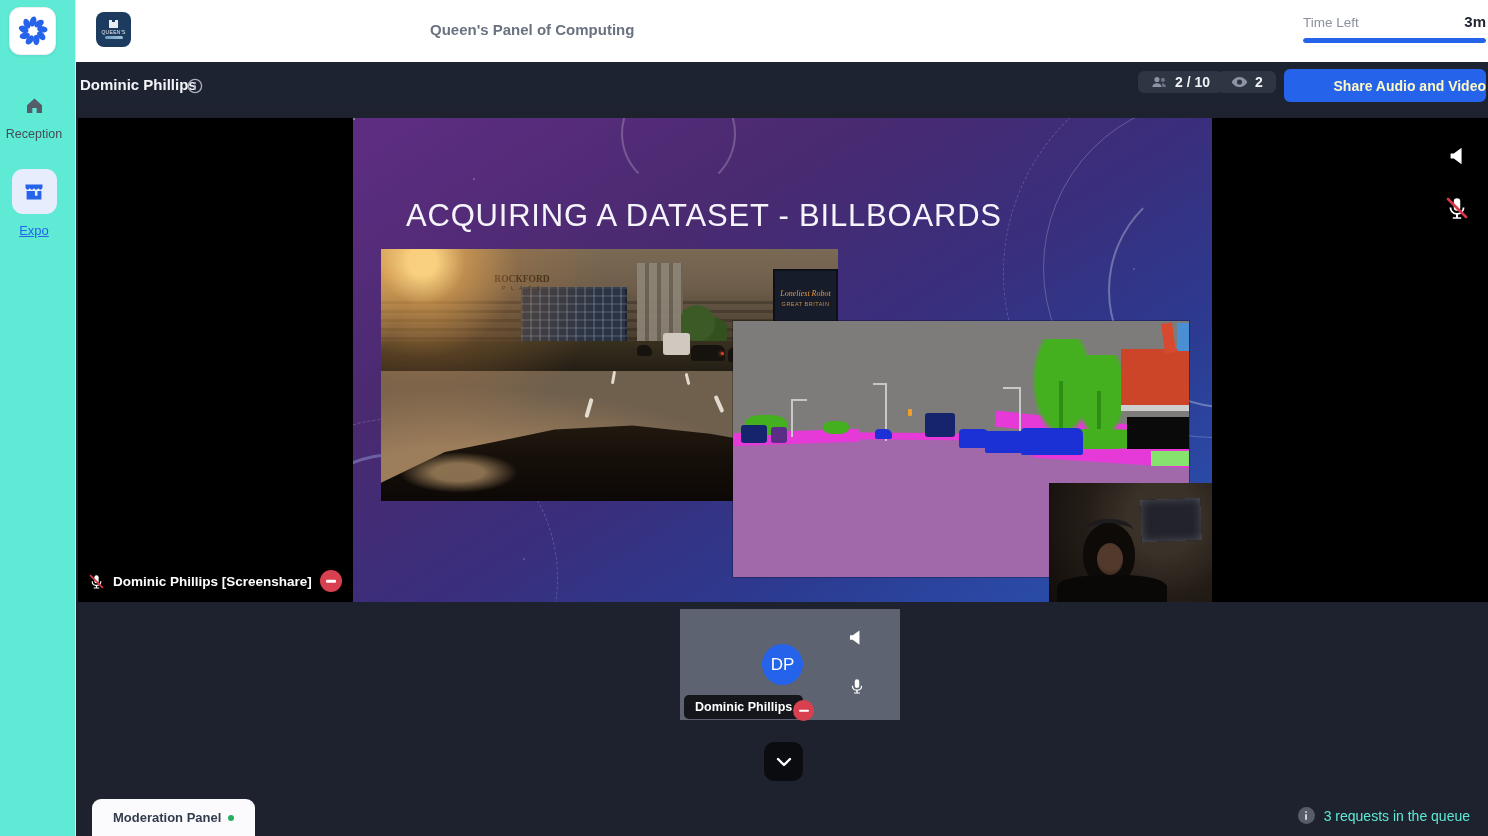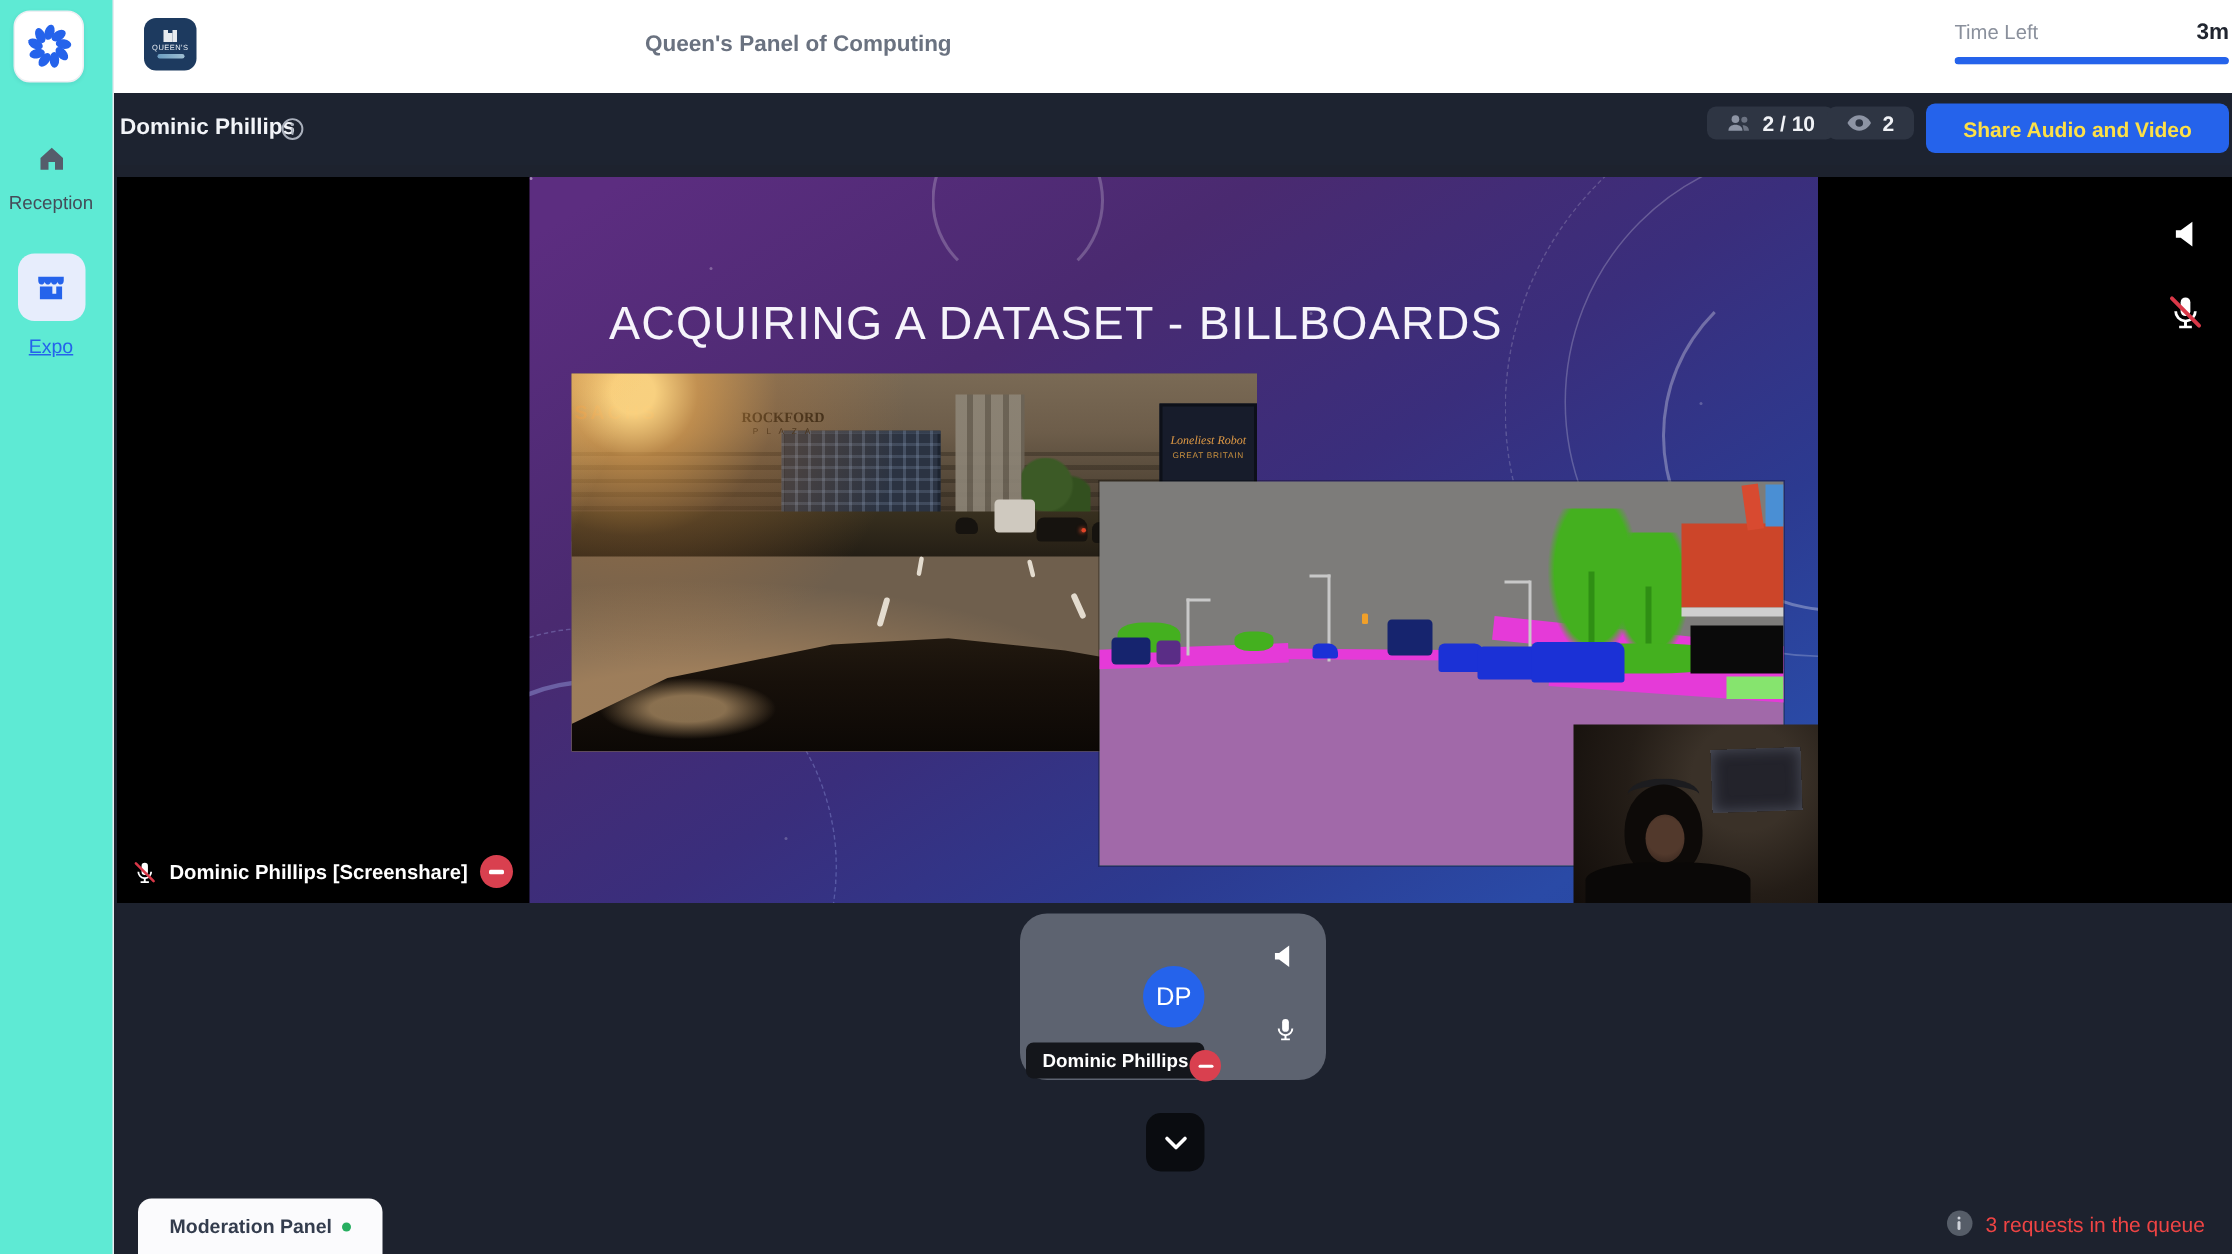--- a/index.html
+++ b/index.html
@@ -35,21 +35,21 @@
   .timer-track { margin-top:8px; height:5px; border-radius:3px; background:#e8ebf2; overflow:hidden; }
   .timer-fill { height:100%; border-radius:3px; background:#2563eb; }
 
   
   .session-bar { position:absolute; left:69px; top:62px; width:1419px; height:48px; background:#1d2330; z-index:15; }
   .presenter-name { position:absolute; left:11px; top:14px; font-size:15px; font-weight:700; color:#f2f4f8; }
   .presenter-info { position:absolute; left:118px; top:16px; }
   .badge { position:absolute; top:9px; height:22px; background:#2e3543; border-radius:6px; color:#f0f2f6; font-size:14px; font-weight:700; display:flex; align-items:center; gap:7px; padding:0 13px; }
   .badge-participants { left:1069px; }
   .badge-viewers { left:1149px; }
-  .share-btn { position:absolute; left:1215px; top:7px; width:202px; height:33px; background:#2563eb; border:none; border-radius:6px; color:#fde047; font-size:14px; font-weight:700; font-family:"Liberation Sans",sans-serif; cursor:pointer; }
+  .share-btn { position:absolute; left:1215px; top:7px; width:202px; height:33px; background:#2563eb; border:none; border-radius:6px; color:#fef9c3; font-size:14px; font-weight:700; font-family:"Liberation Sans",sans-serif; cursor:pointer;text-align:right; }
 
   
   .stage { position:absolute; left:69px; top:110px; width:1419px; height:726px; background:#1d222e; z-index:10; }
   .video-tile { position:absolute; left:9px; top:8px; width:1410px; height:484px; background:#000; overflow:hidden; }
 
   
   .slide { position:absolute; left:275px; top:0; width:859px; height:484px; overflow:hidden;
     background:linear-gradient(148deg,#5c2d80 4%,#4a2a70 30%,#3a2e7c 52%,#2c3a90 72%,#2a4aa6 88%,#2647a2 100%); }
   .circ { position:absolute; border-radius:50%; pointer-events:none; }
   .stars { position:absolute; left:0; top:0; width:2px; height:2px; border-radius:50%; background:rgba(255,255,255,.8); opacity:.55;
@@ -136,40 +136,40 @@
 
   
   .share-label { position:absolute; left:10px; bottom:10px; display:flex; align-items:center; gap:8px; }
   .share-label .label-text { color:#fff; font-size:13.5px; font-weight:700; text-shadow:0 1px 2px rgba(0,0,0,.8); }
   .minus-btn { width:22px; height:22px; border-radius:50%; background:#d9404f; border:none; cursor:pointer; position:relative; flex:0 0 auto; }
   .minus-btn:before { content:""; position:absolute; left:50%; top:50%; width:10px; height:2.5px; background:#fff; transform:translate(-50%,-50%); border-radius:1px; }
   .tile-controls { position:absolute; right:18px; top:26px; display:flex; flex-direction:column; gap:26px; align-items:center; }
   .icon-btn { background:none; border:none; cursor:pointer; padding:0; line-height:0; }
 
   
-  .speaker-tile { position:absolute; left:611px; top:499px; width:204px; height:111px; background:#5d6370; border-radius:18px; }
+  .speaker-tile { position:absolute; left:611px; top:499px; width:220px; height:111px; background:#5d6370; border-radius:0; }
   .avatar { position:absolute; left:82px; top:35px; width:41px; height:41px; border-radius:50%; background:#2563eb; color:#fff;
     display:flex; align-items:center; justify-content:center; font-size:17px; }
   .sp-volume { position:absolute; left:166px; top:18px; }
   .sp-mic { position:absolute; left:168px; top:66px; }
   .name-tag { position:absolute; left:4px; top:86px; background:#14161b; color:#fff; font-size:12.5px; font-weight:700;
     padding:5px 11px; border-radius:5px; white-space:nowrap; }
   .sp-minus { position:absolute; left:113px; top:91px; width:21px; height:21px; }
 
   
   .collapse-btn { position:absolute; left:695px; top:632px; width:39px; height:39px; border-radius:10px; background:#0a0c10; border:none; cursor:pointer;
     display:flex; align-items:center; justify-content:center; }
 
   
   .moderation-tab { position:absolute; left:23px; top:689px; height:37px; background:#fbfbfd; border-radius:9px 9px 0 0;
     display:flex; align-items:center; gap:7px; padding:0 21px; cursor:pointer; }
   .moderation-tab .mod-label { font-size:13px; font-weight:700; color:#333c4d; }
   .green-dot { width:6px; height:6px; border-radius:50%; background:#27ae60; }
   .queue-status { position:absolute; right:18px; top:697px; display:flex; align-items:center; gap:9px; }
-  .queue-status .queue-text { font-size:14px; color:#ef4444; }
+  .queue-status .queue-text { font-size:14px; color:#5eead4; }
   .info-filled { width:17px; height:17px; border-radius:50%; background:#565d68; position:relative; }
   .info-filled:before { content:""; position:absolute; left:7.5px; top:3.5px; width:2px; height:2px; background:#cfd3da; border-radius:50%; }
   .info-filled:after { content:""; position:absolute; left:7.5px; top:7px; width:2px; height:6px; background:#cfd3da; border-radius:1px; }
 </style>
 </head>
 <body>
 
 <div class="app">
 
   <aside class="sidebar">

